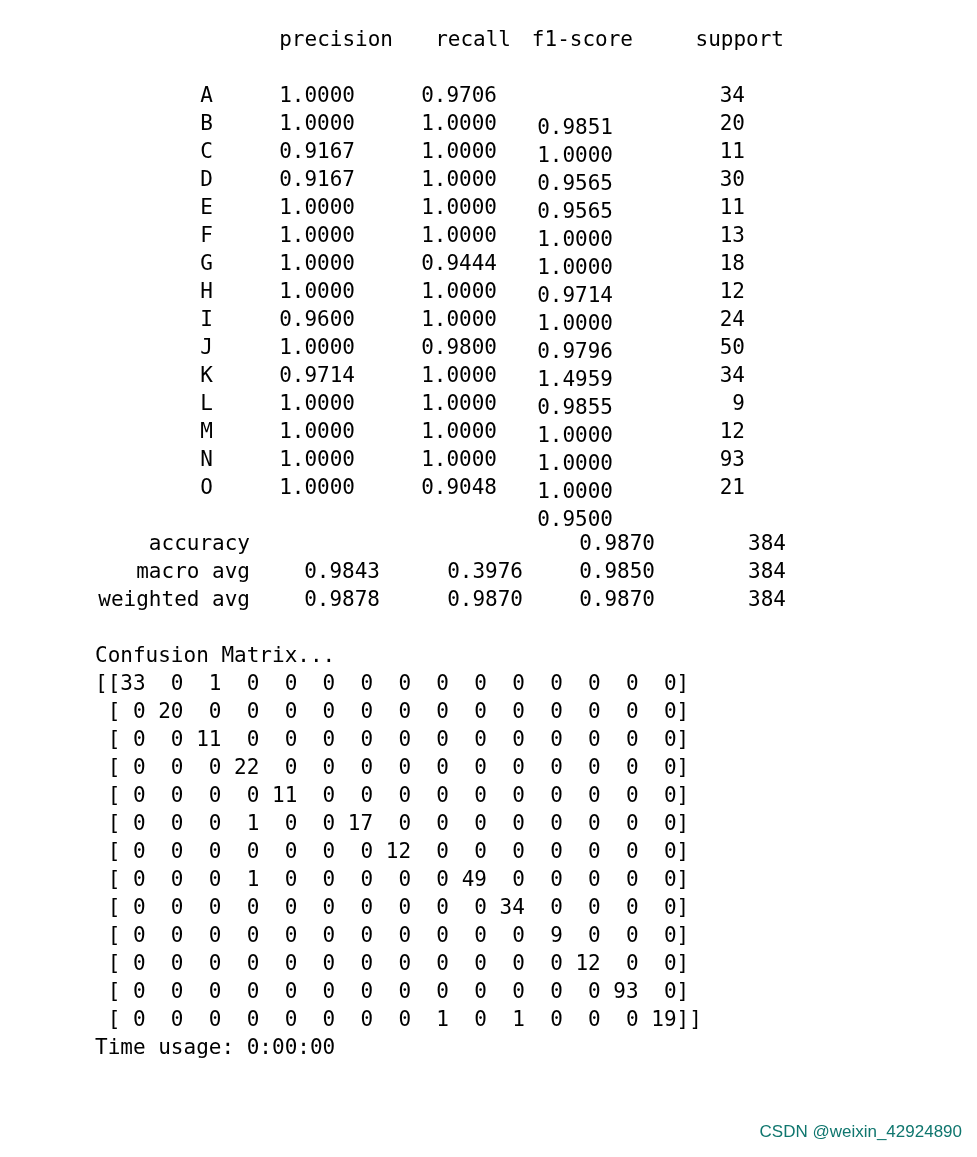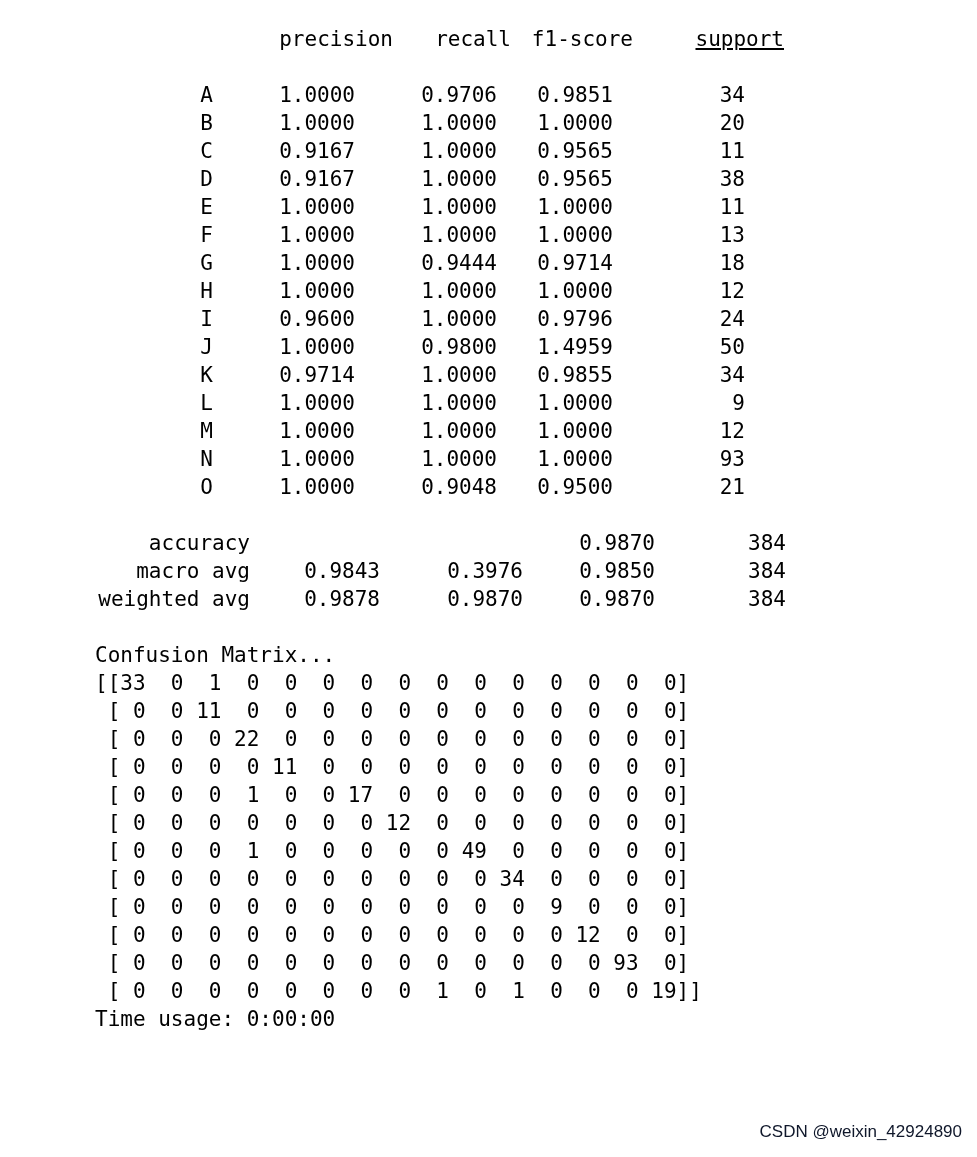--- a/index.html
+++ b/index.html
@@ -30,41 +30,41 @@
   .row { display: flex; }
   .cell {
     display: inline-block;
     text-align: right;
     white-space: pre;
   }
   
   .head-row .c0 { width: 298px; }
   .head-row .c1 { width: 118px; }
   .head-row .c2 { width: 122px; }
-  .head-row .c3 { width: 151px; text-decoration: underline; }
+  .head-row .c3 { width: 151px; }
   
   .class-row .c0 { width: 118px; }
   .class-row .c1 { width: 142px; }
   .class-row .c2 { width: 142px; }
-  .class-row .c3 { width: 116px; }
+  .class-row .c3 { width: 116px; margin-top: 32px; }
   .class-row .c4 { width: 132px; }
   
   .sum-row .c0 { width: 155px; }
   .sum-row .c1 { width: 130px; }
   .sum-row .c2 { width: 143px; }
   .sum-row .c3 { width: 132px; }
   .sum-row .c4 { width: 131px; }
 
   .watermark {
     position: absolute;
     top: 1122px;
     right: 15px;
     font-family: "Liberation Sans", sans-serif;
     font-size: 17px;
-    color: #0f172a;
+    color: #0f766e;
   }
 </style>
 </head>
 <body>
 
 <div class="console">
   <div class="content">
 
     <div class="line row head-row">
       <span class="cell c0">precision</span>
@@ -72,21 +72,21 @@
       <span class="cell c2">f1-score</span>
       <span class="cell c3">support</span>
     </div>
 
     <div class="line blank"></div>
 
     <div id="class-rows">
         <div class="line row class-row"><span class="cell c0">A</span><span class="cell c1">1.0000</span><span class="cell c2">0.9706</span><span class="cell c3">0.9851</span><span class="cell c4">34</span></div>
         <div class="line row class-row"><span class="cell c0">B</span><span class="cell c1">1.0000</span><span class="cell c2">1.0000</span><span class="cell c3">1.0000</span><span class="cell c4">20</span></div>
         <div class="line row class-row"><span class="cell c0">C</span><span class="cell c1">0.9167</span><span class="cell c2">1.0000</span><span class="cell c3">0.9565</span><span class="cell c4">11</span></div>
-        <div class="line row class-row"><span class="cell c0">D</span><span class="cell c1">0.9167</span><span class="cell c2">1.0000</span><span class="cell c3">0.9565</span><span class="cell c4">38</span></div>
+        <div class="line row class-row"><span class="cell c0">D</span><span class="cell c1">0.9167</span><span class="cell c2">1.0000</span><span class="cell c3">0.9565</span><span class="cell c4">30</span></div>
         <div class="line row class-row"><span class="cell c0">E</span><span class="cell c1">1.0000</span><span class="cell c2">1.0000</span><span class="cell c3">1.0000</span><span class="cell c4">11</span></div>
         <div class="line row class-row"><span class="cell c0">F</span><span class="cell c1">1.0000</span><span class="cell c2">1.0000</span><span class="cell c3">1.0000</span><span class="cell c4">13</span></div>
         <div class="line row class-row"><span class="cell c0">G</span><span class="cell c1">1.0000</span><span class="cell c2">0.9444</span><span class="cell c3">0.9714</span><span class="cell c4">18</span></div>
         <div class="line row class-row"><span class="cell c0">H</span><span class="cell c1">1.0000</span><span class="cell c2">1.0000</span><span class="cell c3">1.0000</span><span class="cell c4">12</span></div>
         <div class="line row class-row"><span class="cell c0">I</span><span class="cell c1">0.9600</span><span class="cell c2">1.0000</span><span class="cell c3">0.9796</span><span class="cell c4">24</span></div>
         <div class="line row class-row"><span class="cell c0">J</span><span class="cell c1">1.0000</span><span class="cell c2">0.9800</span><span class="cell c3">1.4959</span><span class="cell c4">50</span></div>
         <div class="line row class-row"><span class="cell c0">K</span><span class="cell c1">0.9714</span><span class="cell c2">1.0000</span><span class="cell c3">0.9855</span><span class="cell c4">34</span></div>
         <div class="line row class-row"><span class="cell c0">L</span><span class="cell c1">1.0000</span><span class="cell c2">1.0000</span><span class="cell c3">1.0000</span><span class="cell c4">9</span></div>
         <div class="line row class-row"><span class="cell c0">M</span><span class="cell c1">1.0000</span><span class="cell c2">1.0000</span><span class="cell c3">1.0000</span><span class="cell c4">12</span></div>
         <div class="line row class-row"><span class="cell c0">N</span><span class="cell c1">1.0000</span><span class="cell c2">1.0000</span><span class="cell c3">1.0000</span><span class="cell c4">93</span></div>
@@ -100,20 +100,21 @@
         <div class="line row sum-row"><span class="cell c0">macro avg</span><span class="cell c1">0.9843</span><span class="cell c2">0.3976</span><span class="cell c3">0.9850</span><span class="cell c4">384</span></div>
         <div class="line row sum-row"><span class="cell c0">weighted avg</span><span class="cell c1">0.9878</span><span class="cell c2">0.9870</span><span class="cell c3">0.9870</span><span class="cell c4">384</span></div>
       </div>
 
     <div class="line blank"></div>
 
     <div class="line">Confusion Matrix...</div>
 
     <div id="matrix-lines">
         <div class="line">[[33  0  1  0  0  0  0  0  0  0  0  0  0  0  0]</div>
+        <div class="line"> [ 0 20  0  0  0  0  0  0  0  0  0  0  0  0  0]</div>
         <div class="line"> [ 0  0 11  0  0  0  0  0  0  0  0  0  0  0  0]</div>
         <div class="line"> [ 0  0  0 22  0  0  0  0  0  0  0  0  0  0  0]</div>
         <div class="line"> [ 0  0  0  0 11  0  0  0  0  0  0  0  0  0  0]</div>
         <div class="line"> [ 0  0  0  1  0  0 17  0  0  0  0  0  0  0  0]</div>
         <div class="line"> [ 0  0  0  0  0  0  0 12  0  0  0  0  0  0  0]</div>
         <div class="line"> [ 0  0  0  1  0  0  0  0  0 49  0  0  0  0  0]</div>
         <div class="line"> [ 0  0  0  0  0  0  0  0  0  0 34  0  0  0  0]</div>
         <div class="line"> [ 0  0  0  0  0  0  0  0  0  0  0  9  0  0  0]</div>
         <div class="line"> [ 0  0  0  0  0  0  0  0  0  0  0  0 12  0  0]</div>
         <div class="line"> [ 0  0  0  0  0  0  0  0  0  0  0  0  0 93  0]</div>

